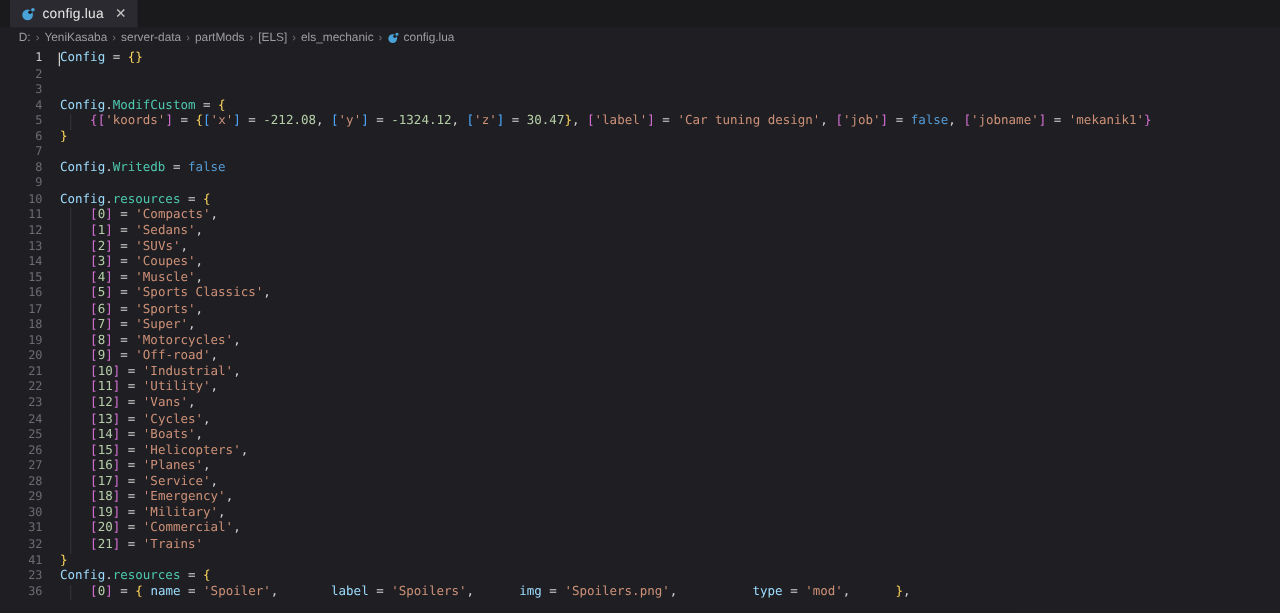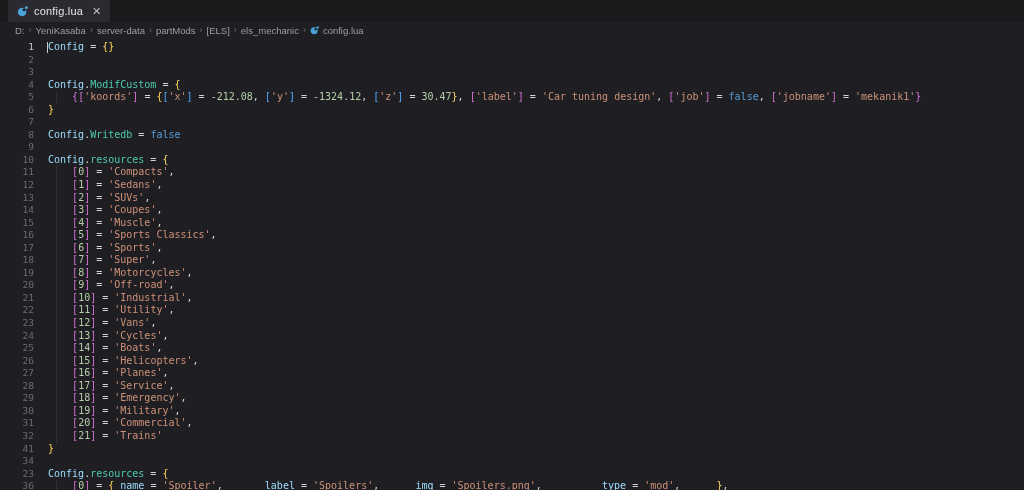--- a/index.html
+++ b/index.html
@@ -109,16 +109,15 @@
     <div class="row"><span class="ln">24</span><span class="code"><span class="guide"></span><span style="color: rgb(212, 212, 212);">    </span><span style="color: rgb(214, 112, 214);">[</span><span style="color: rgb(181, 206, 168);">13</span><span style="color: rgb(214, 112, 214);">]</span><span style="color: rgb(212, 212, 212);"> = </span><span style="color: rgb(206, 145, 120);">'Cycles'</span><span style="color: rgb(212, 212, 212);">,</span></span></div>
     <div class="row"><span class="ln">25</span><span class="code"><span class="guide"></span><span style="color: rgb(212, 212, 212);">    </span><span style="color: rgb(214, 112, 214);">[</span><span style="color: rgb(181, 206, 168);">14</span><span style="color: rgb(214, 112, 214);">]</span><span style="color: rgb(212, 212, 212);"> = </span><span style="color: rgb(206, 145, 120);">'Boats'</span><span style="color: rgb(212, 212, 212);">,</span></span></div>
     <div class="row"><span class="ln">26</span><span class="code"><span class="guide"></span><span style="color: rgb(212, 212, 212);">    </span><span style="color: rgb(214, 112, 214);">[</span><span style="color: rgb(181, 206, 168);">15</span><span style="color: rgb(214, 112, 214);">]</span><span style="color: rgb(212, 212, 212);"> = </span><span style="color: rgb(206, 145, 120);">'Helicopters'</span><span style="color: rgb(212, 212, 212);">,</span></span></div>
     <div class="row"><span class="ln">27</span><span class="code"><span class="guide"></span><span style="color: rgb(212, 212, 212);">    </span><span style="color: rgb(214, 112, 214);">[</span><span style="color: rgb(181, 206, 168);">16</span><span style="color: rgb(214, 112, 214);">]</span><span style="color: rgb(212, 212, 212);"> = </span><span style="color: rgb(206, 145, 120);">'Planes'</span><span style="color: rgb(212, 212, 212);">,</span></span></div>
     <div class="row"><span class="ln">28</span><span class="code"><span class="guide"></span><span style="color: rgb(212, 212, 212);">    </span><span style="color: rgb(214, 112, 214);">[</span><span style="color: rgb(181, 206, 168);">17</span><span style="color: rgb(214, 112, 214);">]</span><span style="color: rgb(212, 212, 212);"> = </span><span style="color: rgb(206, 145, 120);">'Service'</span><span style="color: rgb(212, 212, 212);">,</span></span></div>
     <div class="row"><span class="ln">29</span><span class="code"><span class="guide"></span><span style="color: rgb(212, 212, 212);">    </span><span style="color: rgb(214, 112, 214);">[</span><span style="color: rgb(181, 206, 168);">18</span><span style="color: rgb(214, 112, 214);">]</span><span style="color: rgb(212, 212, 212);"> = </span><span style="color: rgb(206, 145, 120);">'Emergency'</span><span style="color: rgb(212, 212, 212);">,</span></span></div>
     <div class="row"><span class="ln">30</span><span class="code"><span class="guide"></span><span style="color: rgb(212, 212, 212);">    </span><span style="color: rgb(214, 112, 214);">[</span><span style="color: rgb(181, 206, 168);">19</span><span style="color: rgb(214, 112, 214);">]</span><span style="color: rgb(212, 212, 212);"> = </span><span style="color: rgb(206, 145, 120);">'Military'</span><span style="color: rgb(212, 212, 212);">,</span></span></div>
     <div class="row"><span class="ln">31</span><span class="code"><span class="guide"></span><span style="color: rgb(212, 212, 212);">    </span><span style="color: rgb(214, 112, 214);">[</span><span style="color: rgb(181, 206, 168);">20</span><span style="color: rgb(214, 112, 214);">]</span><span style="color: rgb(212, 212, 212);"> = </span><span style="color: rgb(206, 145, 120);">'Commercial'</span><span style="color: rgb(212, 212, 212);">,</span></span></div>
     <div class="row"><span class="ln">32</span><span class="code"><span class="guide"></span><span style="color: rgb(212, 212, 212);">    </span><span style="color: rgb(214, 112, 214);">[</span><span style="color: rgb(181, 206, 168);">21</span><span style="color: rgb(214, 112, 214);">]</span><span style="color: rgb(212, 212, 212);"> = </span><span style="color: rgb(206, 145, 120);">'Trains'</span></span></div>
     <div class="row"><span class="ln">41</span><span class="code"><span style="color: rgb(255, 215, 94);">}</span></span></div>
-    <div class="row"><span class="ln">34</span><span class="code"></span></div>
     <div class="row"><span class="ln">23</span><span class="code"><span style="color: rgb(156, 220, 254);">Config</span><span style="color: rgb(212, 212, 212);">.</span><span style="color: rgb(78, 201, 176);">resources</span><span style="color: rgb(212, 212, 212);"> = </span><span style="color: rgb(255, 215, 94);">{</span></span></div>
     <div class="row"><span class="ln">36</span><span class="code"><span class="guide"></span><span style="color: rgb(212, 212, 212);">    </span><span style="color: rgb(214, 112, 214);">[</span><span style="color: rgb(181, 206, 168);">0</span><span style="color: rgb(214, 112, 214);">]</span><span style="color: rgb(212, 212, 212);"> = </span><span style="color: rgb(255, 215, 94);">{</span><span style="color: rgb(212, 212, 212);"> </span><span style="color: rgb(156, 220, 254);">name</span><span style="color: rgb(212, 212, 212);"> = </span><span style="color: rgb(206, 145, 120);">'Spoiler'</span><span style="color: rgb(212, 212, 212);">,       </span><span style="color: rgb(156, 220, 254);">label</span><span style="color: rgb(212, 212, 212);"> = </span><span style="color: rgb(206, 145, 120);">'Spoilers'</span><span style="color: rgb(212, 212, 212);">,      </span><span style="color: rgb(156, 220, 254);">img</span><span style="color: rgb(212, 212, 212);"> = </span><span style="color: rgb(206, 145, 120);">'Spoilers.png'</span><span style="color: rgb(212, 212, 212);">,          </span><span style="color: rgb(156, 220, 254);">type</span><span style="color: rgb(212, 212, 212);"> = </span><span style="color: rgb(206, 145, 120);">'mod'</span><span style="color: rgb(212, 212, 212);">,      </span><span style="color: rgb(255, 215, 94);">}</span><span style="color: rgb(212, 212, 212);">,</span></span></div>
   </div>
 
 </body></html>

